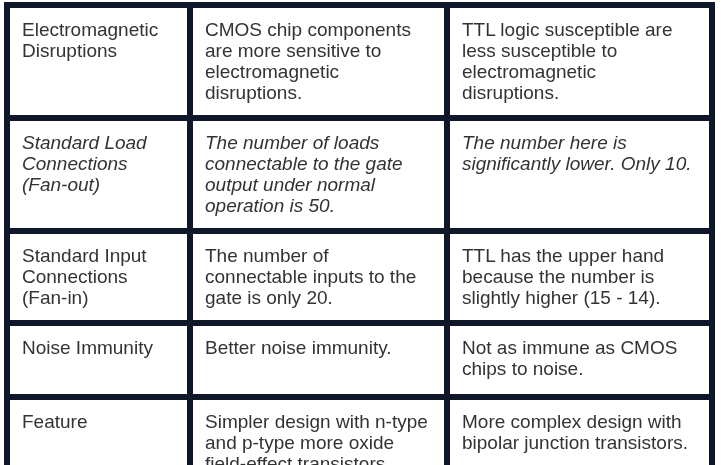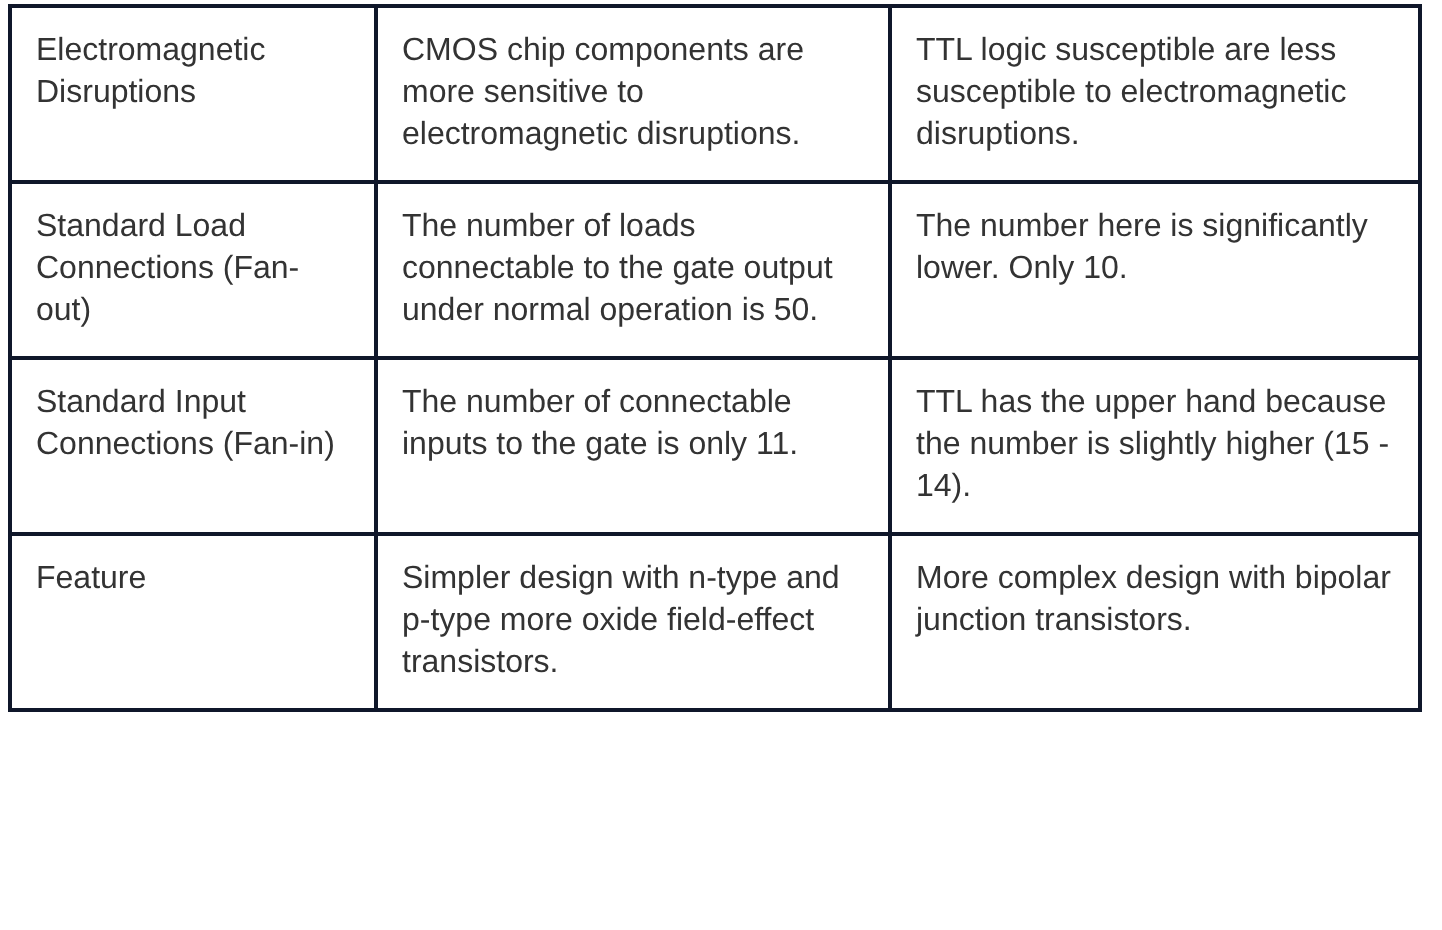--- a/index.html
+++ b/index.html
@@ -27,38 +27,38 @@
     position: absolute;
     left: 4px;
     top: 2px;
     width: 705px;
     border-collapse: collapse;
     table-layout: fixed;
     background: #ffffff;
   }
 
   .compare-table td {
-    border: 2px solid #0f172a;
+    border: 6px solid #0f172a;
     vertical-align: top;
     padding: 11px 12px 12px 12px;
-    font-size: 16px;
+    font-size: 19px;
     line-height: 21px;
     color: #333333;
     font-family: "Liberation Sans", sans-serif;
     background: #ffffff;
     word-wrap: break-word;
   }
 
   .col-feature { width: 183px; }
   .col-cmos    { width: 257px; }
   .col-ttl     { width: 265px; }
 
   
   .r0 td { height: 58px; }
-  .r1 td { height: 62px; }
+  .r1 td { height: 62px; font-style: italic; }
   .r2 td { height: 60px; margin-left: 16px; }
   .r3 td { height: 45px; }
   .r4 td { height: 40px; }
   .r5 td { height: 55px; }
 
   .cell-text {
     display: block;
     white-space: pre-line;
   }
 </style>
@@ -97,27 +97,38 @@
         <td>
           <span class="cell-text">The number here is significantly lower. Only 10.</span>
         </td>
       </tr>
 
       <tr class="r2">
         <td>
           <span class="cell-text">Standard Input Connections (Fan-in)</span>
         </td>
         <td>
-          <span class="cell-text">The number of connectable inputs to the gate is only 11.</span>
+          <span class="cell-text">The number of connectable inputs to the gate is only 20.</span>
         </td>
         <td>
           <span class="cell-text">TTL has the upper hand because the number is slightly higher (15 - 14).</span>
         </td>
       </tr>
 
+      <tr class="r3">
+        <td>
+          <span class="cell-text">Noise Immunity</span>
+        </td>
+        <td>
+          <span class="cell-text">Better noise immunity.</span>
+        </td>
+        <td>
+          <span class="cell-text">Not as immune as CMOS chips to noise.</span>
+        </td>
+      </tr>
 
 
       <tr class="r5">
         <td>
           <span class="cell-text">Feature</span>
         </td>
         <td>
           <span class="cell-text">Simpler design with n-type and p-type more oxide field-effect transistors.</span>
         </td>
         <td>

